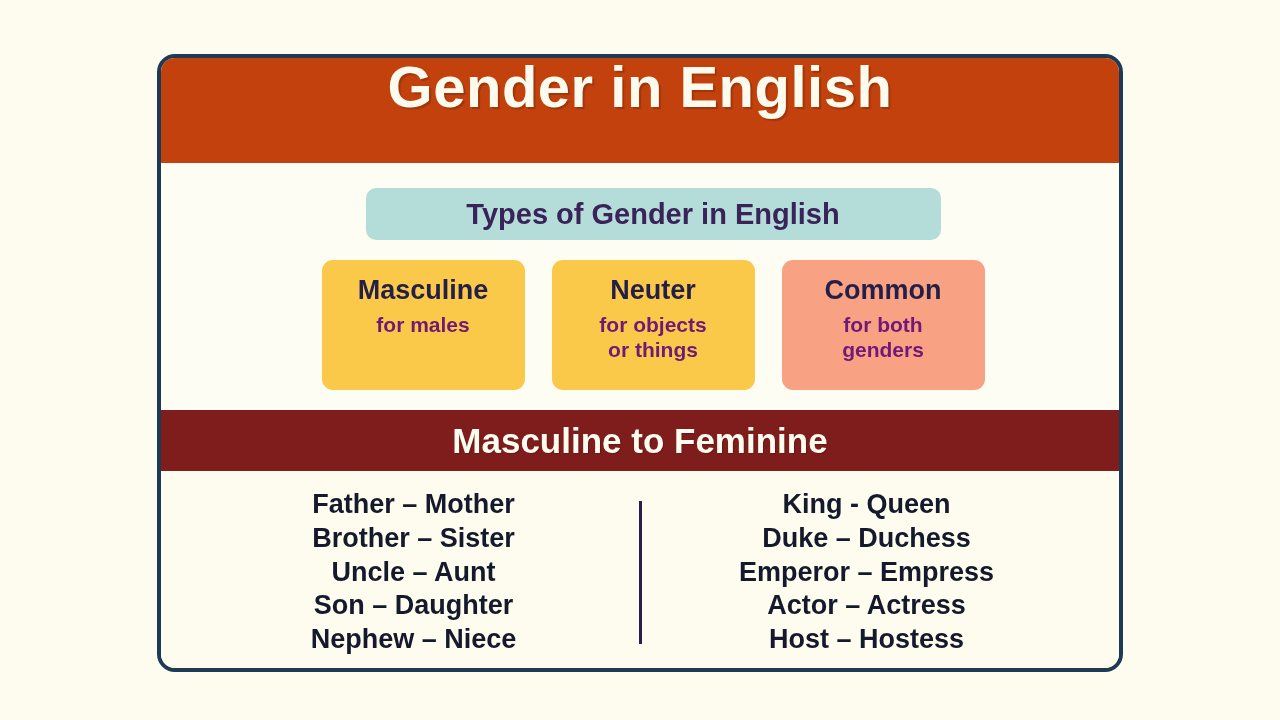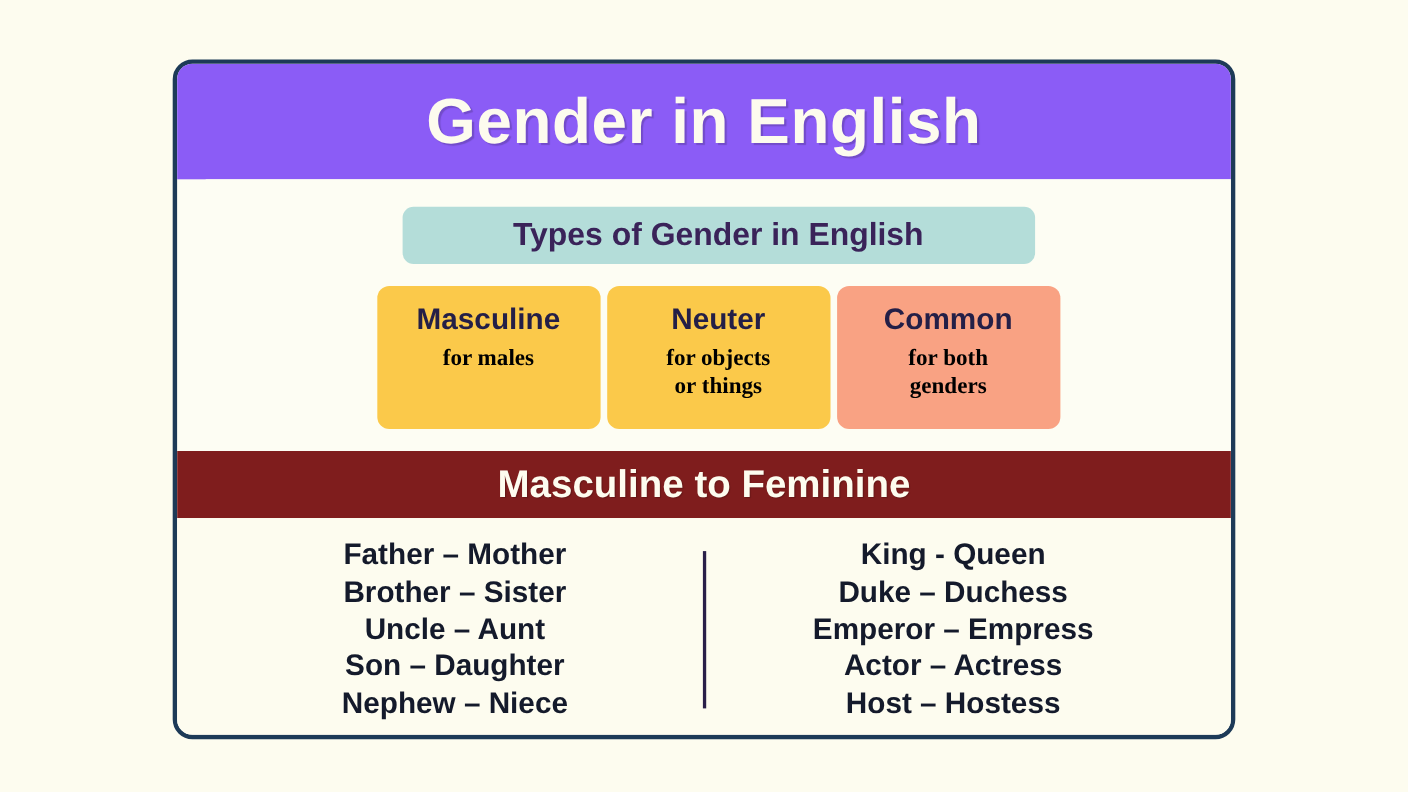--- a/index.html
+++ b/index.html
@@ -31,25 +31,24 @@
     border: 4px solid #1d3a57;
     border-radius: 18px;
     background: #fdfdf3;
     overflow: hidden;
     display: flex;
     flex-direction: column;
   }
 
   
   .title-bar {
-    background: #8b5cf6;
+    background: #c2410c;
     height: 105px;
     flex: none;
     display: flex;
-    align-items: center;
     justify-content: center;
   }
   .title-bar h1 {
     margin: 0;
     color: #fdfbee;
     font-size: 58px;
     font-weight: bold;
     letter-spacing: 0.5px;
     line-height: 1;
     text-shadow: 2px 2px 1px rgba(0,0,0,0.18);
@@ -80,21 +79,21 @@
   .subtitle-chip span {
     color: #3a2359;
     font-size: 29px;
     font-weight: bold;
     line-height: 1;
   }
 
   .cards-row {
     margin-top: 20px;
     display: flex;
-    gap: 6px;
+    gap: 27px;
     align-items: stretch;
     justify-content: center;
   }
 
   .type-card {
     border-radius: 11px;
     width: 203px;
     min-height: 130px;
     box-sizing: border-box;
     padding: 16px 10px 14px;
@@ -107,24 +106,23 @@
   .type-card .card-title {
     font-size: 27px;
     font-weight: bold;
     color: #241f47;
     line-height: 1.08;
     margin-bottom: 8px;
   }
   .type-card .card-desc {
     font-size: 21px;
     font-weight: bold;
-    color: #000000;
+    color: #701a75;
     line-height: 1.18;
     white-space: pre-line;
-    font-family: Liberation Serif, serif;
   }
 
   
   .band {
     flex: none;
     background: #7f1d1d;
     height: 61px;
     display: flex;
     align-items: center;
     justify-content: center;

